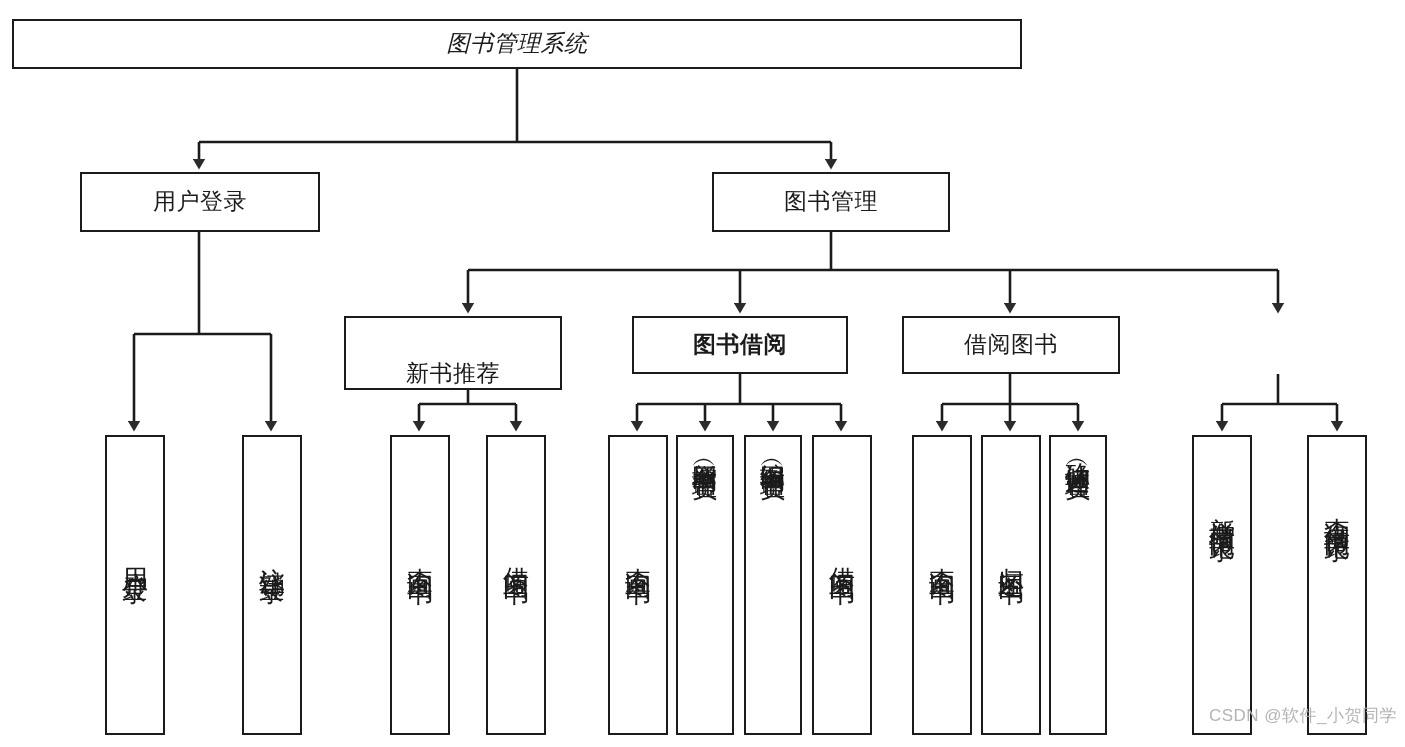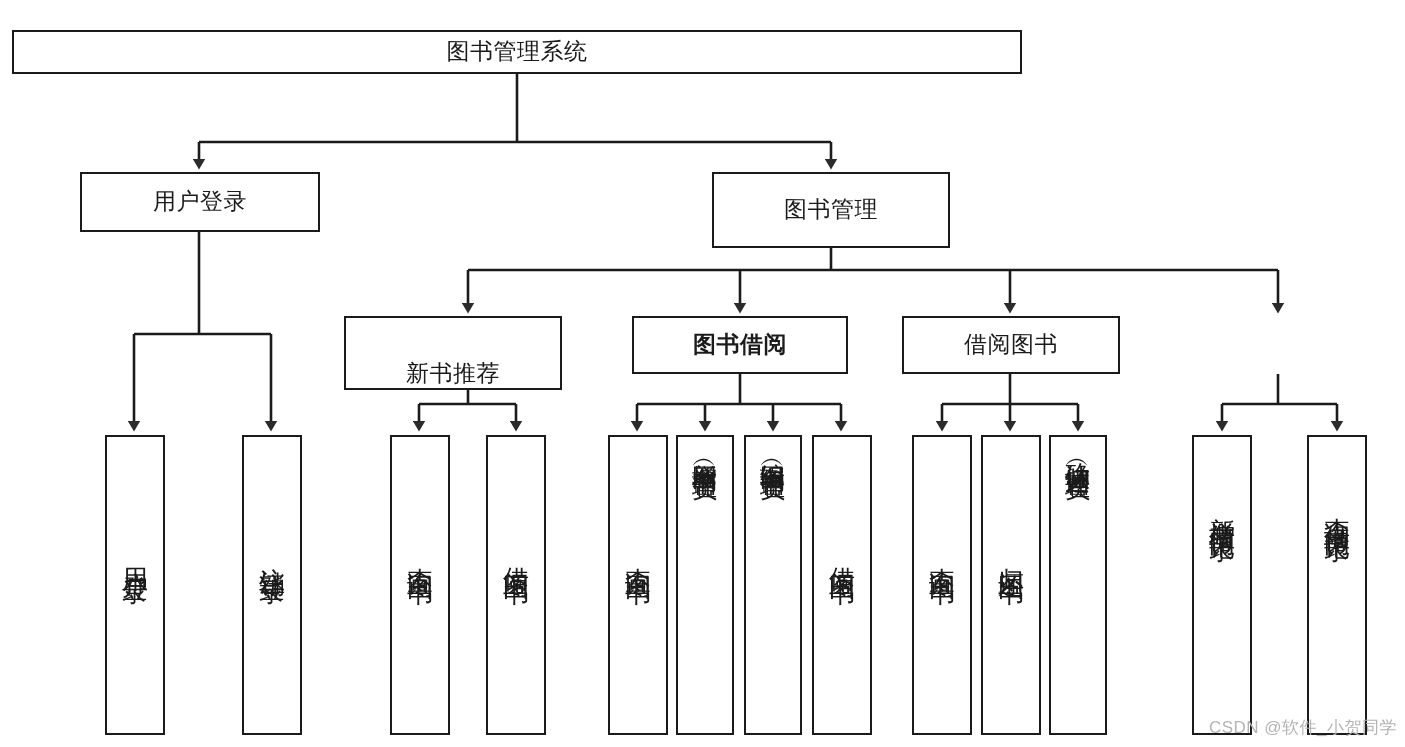--- a/index.html
+++ b/index.html
@@ -62,21 +62,21 @@
   }
   .node.vert.mid-label .node-label {
     padding-top: 54px;
   }
   .node.vert.mid-label3 .node-label {
     padding-top: 104px;
   }
   .watermark {
     position: absolute;
     right: 8px;
-    bottom: 8px;
+    bottom: 20px;
     font-size: 17px;
     color: #b4b4b4;
     letter-spacing: 0.5px;
     white-space: nowrap;
   }
 </style>
 </head>
 <body>
 
 <div id="canvas">
@@ -124,28 +124,28 @@
       <path d="M1010,404 L1010,422" marker-end="url(#arrow)"></path>
       <path d="M1078,404 L1078,422" marker-end="url(#arrow)"></path>
 
       <path d="M1278,374 L1278,404"></path>
       <path d="M1222,404 L1337,404"></path>
       <path d="M1222,404 L1222,422" marker-end="url(#arrow)"></path>
       <path d="M1337,404 L1337,422" marker-end="url(#arrow)"></path>
     </g>
   </svg>
 
-  <div class="node horiz" style="left:12px; top:30px; width:1010px; height:44px;">
+  <div class="node horiz" style="left:12px; top:19px; width:1010px; height:50px;font-style:italic;">
     <span class="node-label">图书管理系统</span>
   </div>
 
   <div class="node horiz" style="left:80px; top:172px; width:240px; height:60px;">
     <span class="node-label">用户登录</span>
   </div>
-  <div class="node horiz" style="left:712px; top:172px; width:238px; height:76px;">
+  <div class="node horiz" style="left:712px; top:172px; width:238px; height:60px;">
     <span class="node-label">图书管理</span>
   </div>
 
   <div class="node horiz" style="left:344px; top:316px; width:218px; height:74px;align-items:flex-end;">
     <span class="node-label">新书推荐</span>
   </div>
   <div class="node horiz" style="left:632px; top:316px; width:216px; height:58px;font-weight:bold;">
     <span class="node-label">图书借阅</span>
   </div>
   <div class="node horiz" style="left:902px; top:316px; width:218px; height:58px;">

